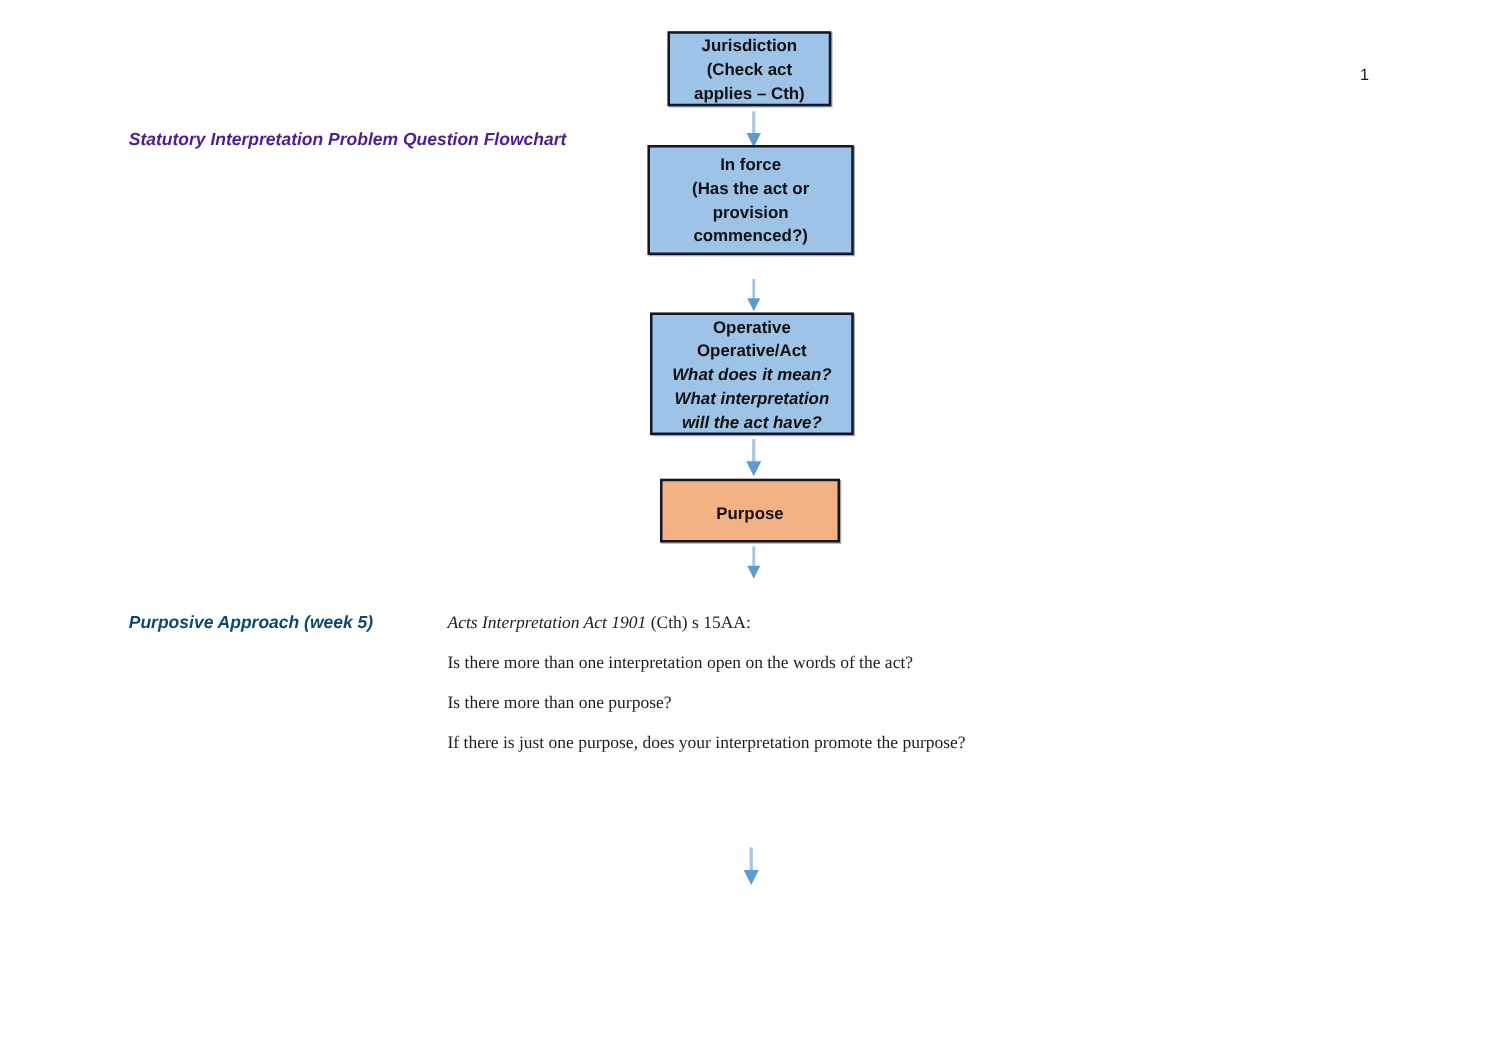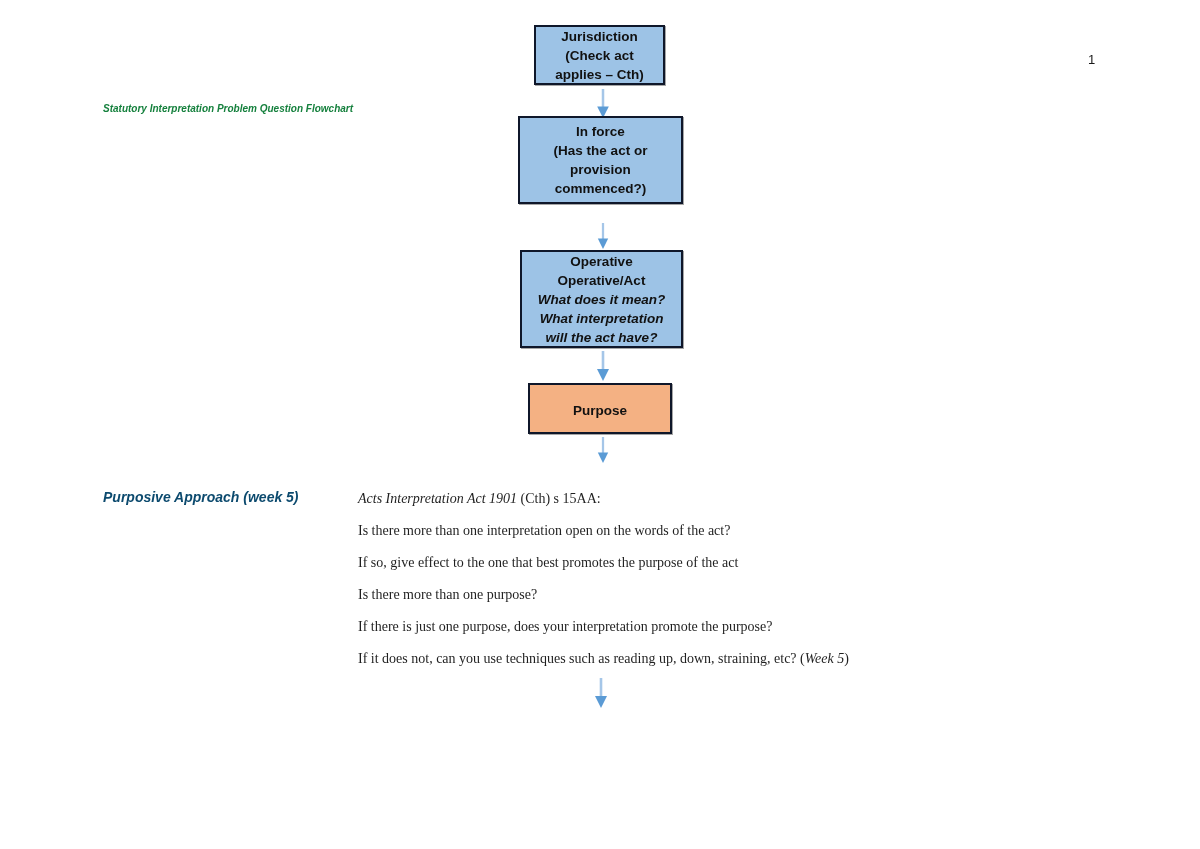--- a/index.html
+++ b/index.html
@@ -16,24 +16,24 @@
     position: absolute;
     left: 1088px;
     top: 52px;
     font-size: 13px;
     color: #1a1a1a;
   }
   .doc-title {
     position: absolute;
     left: 103px;
     top: 103px;
-    font-size: 10px;
+    font-size: 14px;
     font-weight: bold;
     font-style: italic;
-    color: #15803d;
+    color: #4c1d95;
   }
   .flow-box {
     position: absolute;
     border: 2px solid #0f172a;
     box-sizing: border-box;
     display: flex;
     flex-direction: column;
     align-items: center;
     justify-content: center;
     text-align: center;
@@ -129,24 +129,22 @@
   <svg class="arrow a4" viewBox="0 0 16 30" xmlns="http://www.w3.org/2000/svg">
     <line x1="8" y1="0" x2="8" y2="19" stroke="#a5c6e8" stroke-width="2.6"></line>
     <polygon points="2,18 14,18 8,30" fill="#5b9bd5"></polygon>
   </svg>
 
   <div class="purposive-label">Purposive Approach (week 5)</div>
 
   <div class="body-col">
     <p><span class="ital">Acts Interpretation Act 1901</span><span> (Cth) s 15AA:</span></p>
     <p>Is there more than one interpretation open on the words of the act?</p>
-    <p>If so, give effect to the one that best promotes the purpose of the act</p>
     <p>Is there more than one purpose?</p>
     <p>If there is just one purpose, does your interpretation promote the purpose?</p>
-    <p><span>If it does not, can you use techniques such as reading up, down, straining, etc? (</span><span class="ital">Week 5</span><span>)</span></p>
   </div>
 
   <svg class="arrow a5" viewBox="0 0 16 30" xmlns="http://www.w3.org/2000/svg">
     <line x1="8" y1="0" x2="8" y2="19" stroke="#a5c6e8" stroke-width="2.6"></line>
     <polygon points="2,18 14,18 8,30" fill="#5b9bd5"></polygon>
   </svg>
 
 </div>
 
 </body></html>

